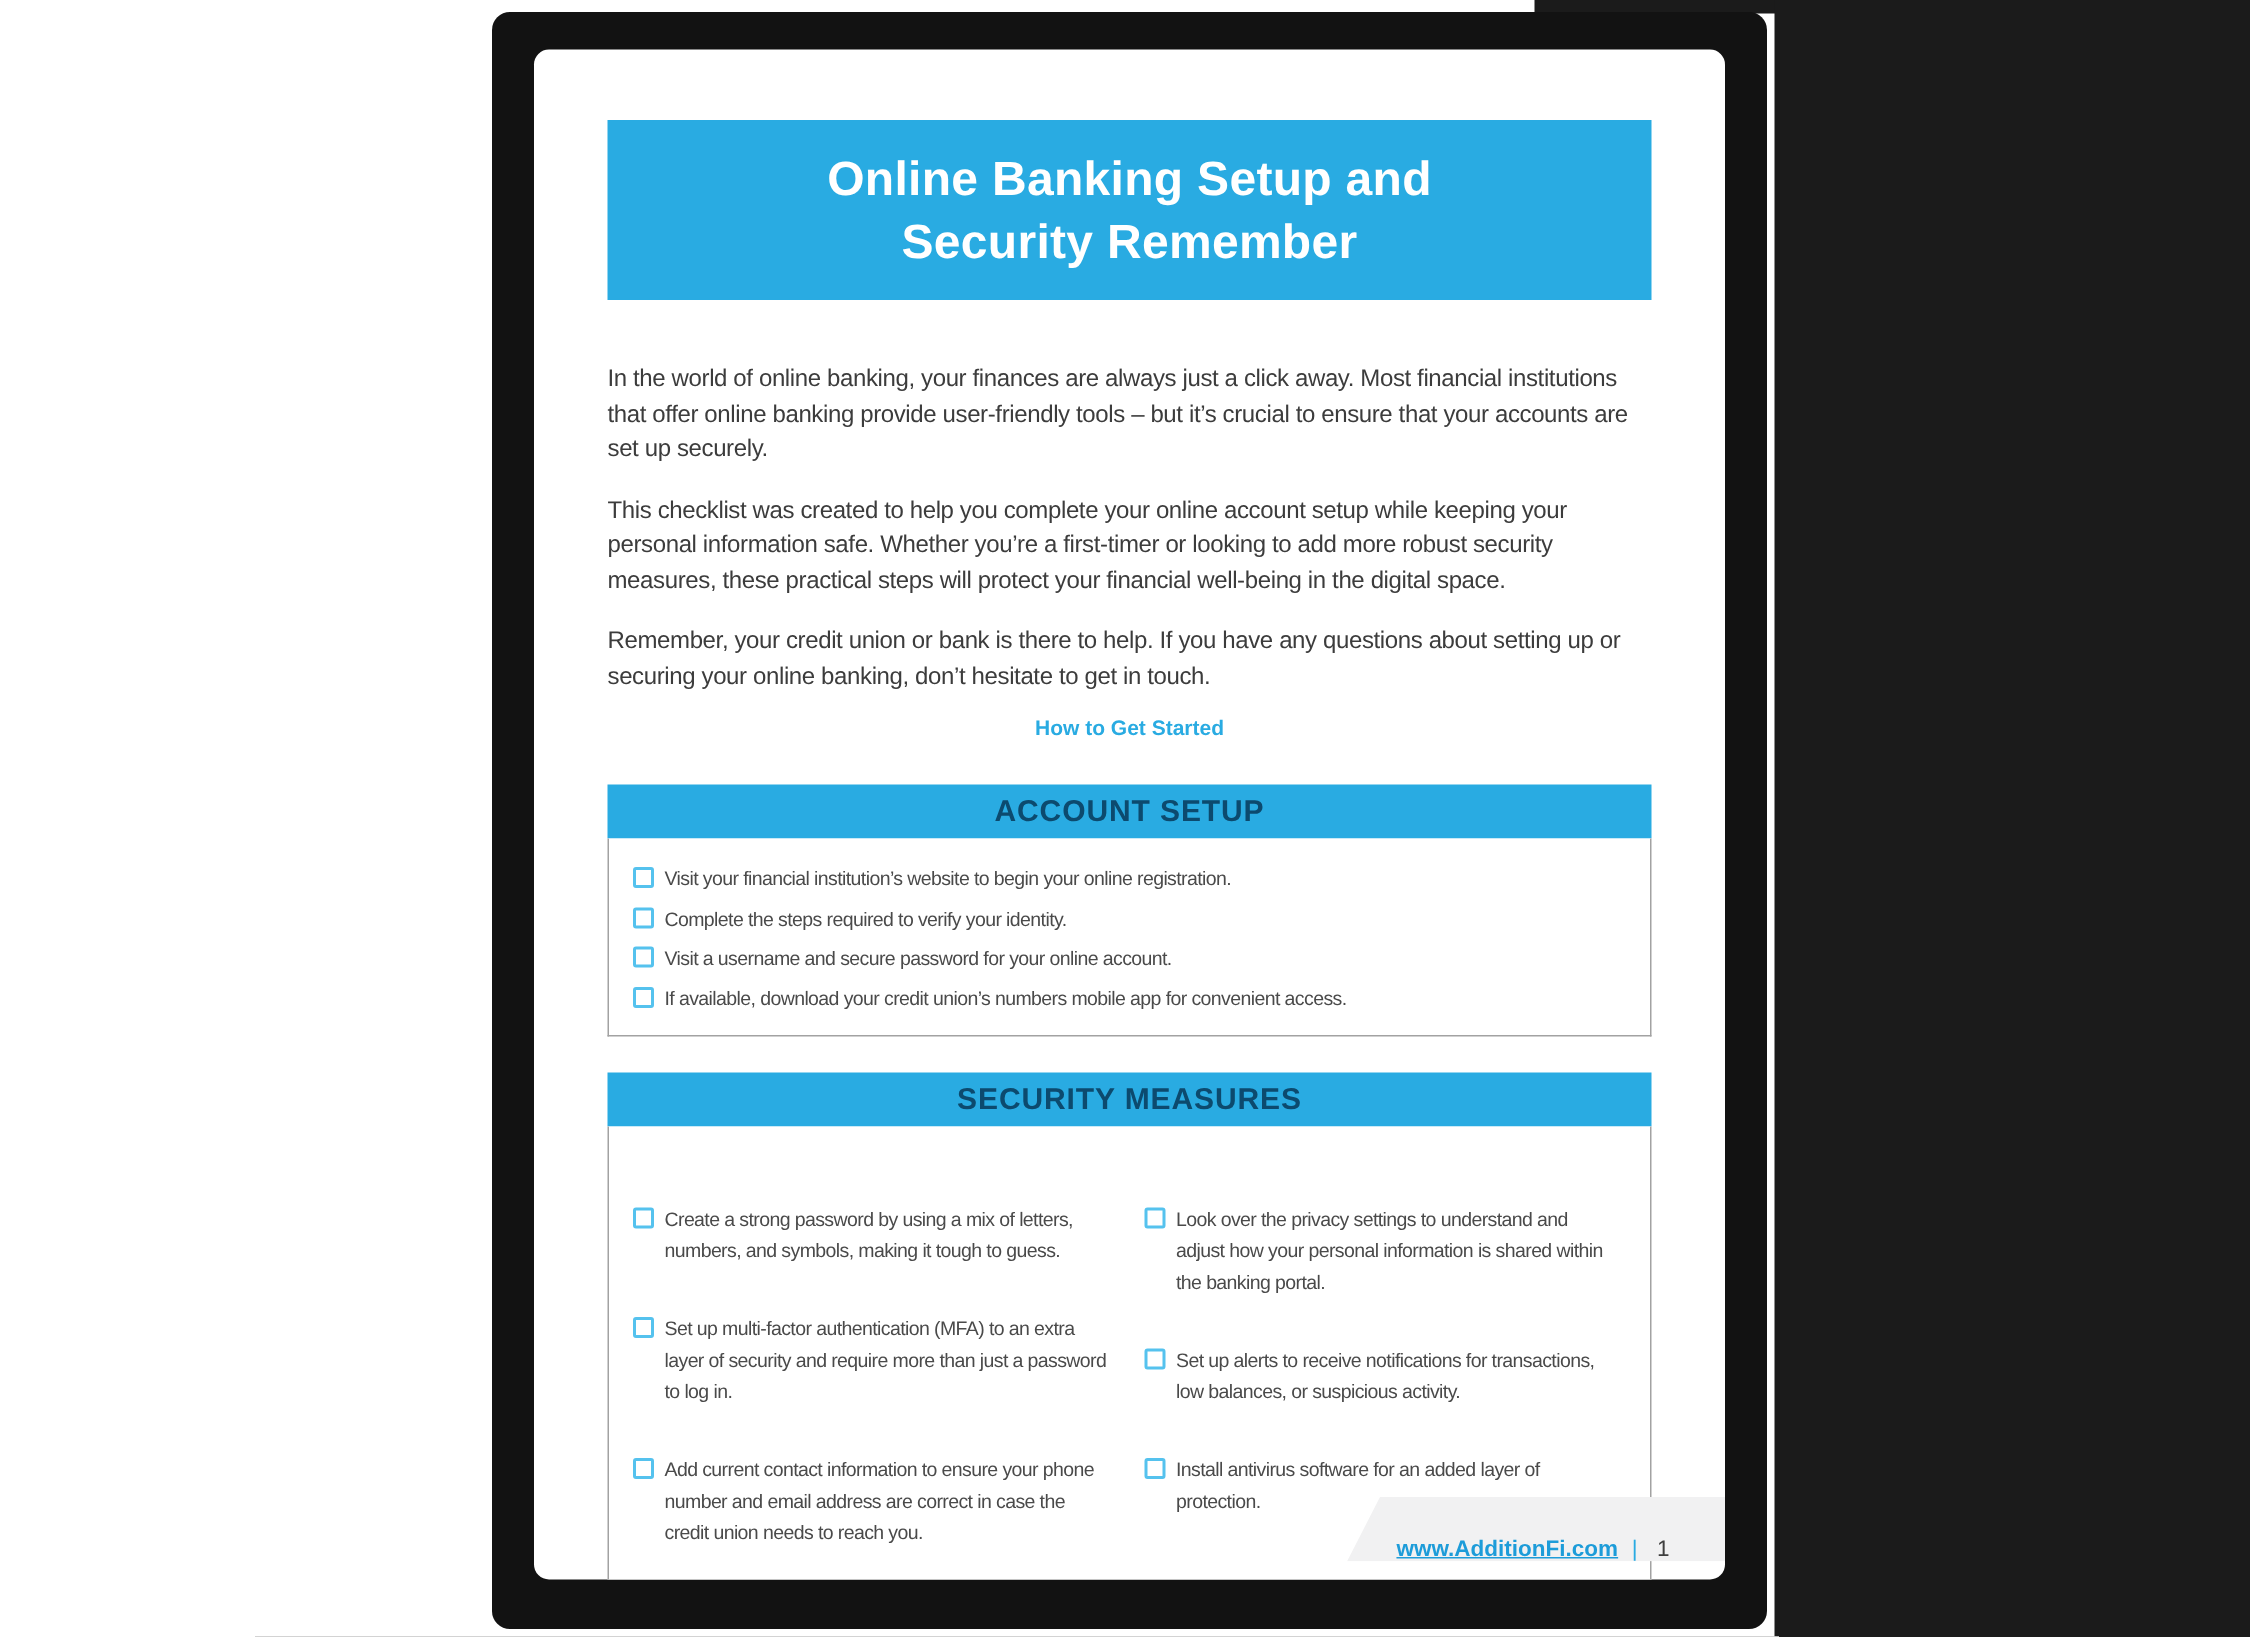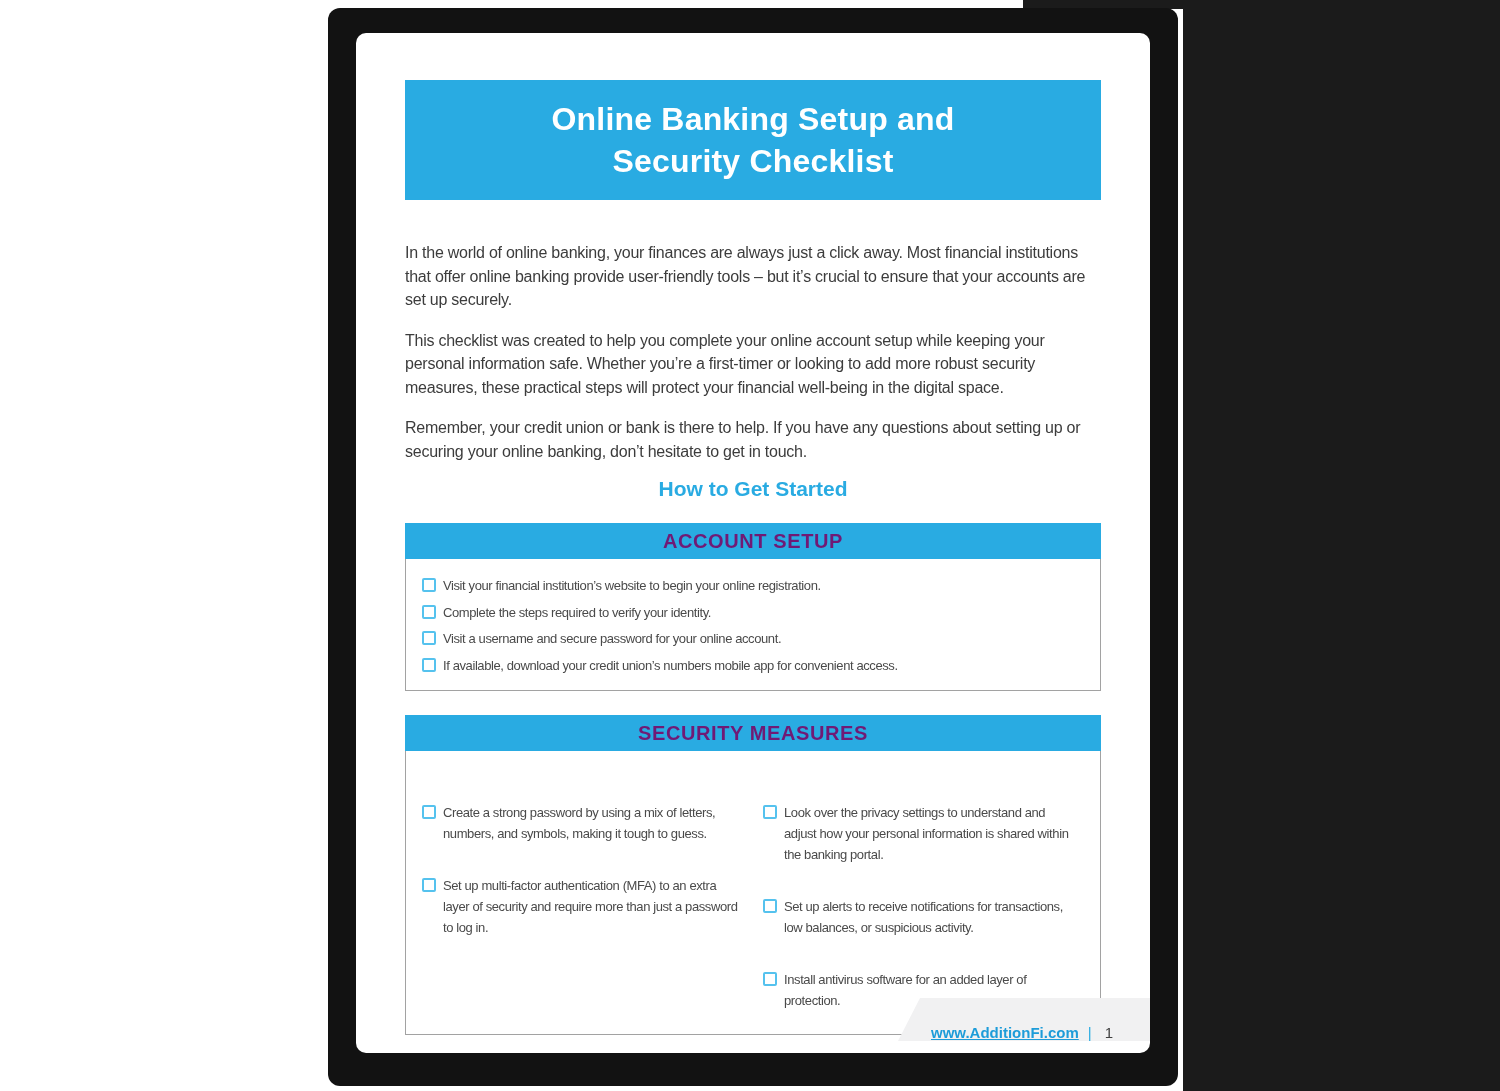--- a/index.html
+++ b/index.html
@@ -26,27 +26,27 @@
             display:flex; align-items:center; justify-content:center; text-align:center; }
   .banner-title { font-size:32px; line-height:42px; font-weight:700; letter-spacing:0.2px; }
 
   
   .intro { position:absolute; left:49px; top:208px; width:690px; }
   .intro p { font-size:16px; line-height:23.5px; letter-spacing:-0.25px;
              color:var(--body-text,#3c3c3c); margin:0 0 17px 0; }
 
   
   .howto { position:absolute; left:0; top:444px; width:794px; text-align:center;
-           color:var(--accent-blue,#29abe2); font-size:21px; font-weight:700; }
+           color:var(--accent-blue,#29abe2); font-size:14px; font-weight:700; }
 
   
   .box { position:absolute; left:49px; width:696px; }
   .box1 { top:490px; }
   .box2 { top:682px; }
-  .box-header { height:36px; background:var(--accent-blue,#29abe2); color:#701a75;
+  .box-header { height:36px; background:var(--accent-blue,#29abe2); color:#0c4a6e;
                 font-size:20px; font-weight:700; letter-spacing:0.6px;
                 line-height:36px; text-align:center; }
   .box-body { background:#ffffff; border:1px solid var(--box-border,#a2a2a2); border-top:none;
               padding:16px 16px 9px 16px; }
   .cols { display:flex; gap:24px; padding-top:20px; padding-bottom:11px; }
   .col { width:317px; }
   .item { display:flex; align-items:flex-start; margin-bottom:5.5px; }
   .cols .item { margin-bottom:12px;margin-top:31px; }
   .cb { flex:none; width:14px; height:14px; border:2px solid var(--checkbox-blue,#55c2ee);
         border-radius:2px; background:#ffffff; margin:3px 7px 0 0; cursor:pointer; }
@@ -70,21 +70,21 @@
 
   <div class="backdrop-strip"></div>
   <div class="backdrop-right"></div>
 
   <div class="tablet">
     <div class="screen">
 
       <div class="banner">
         <div class="banner-title">
           <div>Online Banking Setup and</div>
-          <div>Security Checklist</div>
+          <div>Security Remember</div>
         </div>
       </div>
 
       <div class="intro">
         <p>In the world of online banking, your finances are always just a click away. Most financial institutions that offer online banking provide user-friendly tools – but it’s crucial to ensure that your accounts are set up securely.</p>
         <p>This checklist was created to help you complete your online account setup while keeping your personal information safe. Whether you’re a first-timer or looking to add more robust security measures, these practical steps will protect your financial well-being in the digital space.</p>
         <p>Remember, your credit union or bank is there to help. If you have any questions about setting up or securing your online banking, don’t hesitate to get in touch.</p>
       </div>
 
       <div class="howto">How to Get Started</div>
@@ -116,20 +116,24 @@
         <div class="box-body cols">
           <div class="col">
             <div class="item">
               <span class="cb"></span>
               <span class="lbl">Create a strong password by using a mix of letters, numbers, and symbols, making it tough to guess.</span>
             </div>
             <div class="item">
               <span class="cb"></span>
               <span class="lbl">Set up multi-factor authentication (MFA) to an extra layer of security and require more than just a password to log in.</span>
             </div>
+            <div class="item">
+              <span class="cb"></span>
+              <span class="lbl">Add current contact information to ensure your phone number and email address are correct in case the credit union needs to reach you.</span>
+            </div>
           </div>
           <div class="col">
             <div class="item">
               <span class="cb"></span>
               <span class="lbl">Look over the privacy settings to understand and adjust how your personal information is shared within the banking portal.</span>
             </div>
             <div class="item">
               <span class="cb"></span>
               <span class="lbl">Set up alerts to receive notifications for transactions, low balances, or suspicious activity.</span>
             </div>

